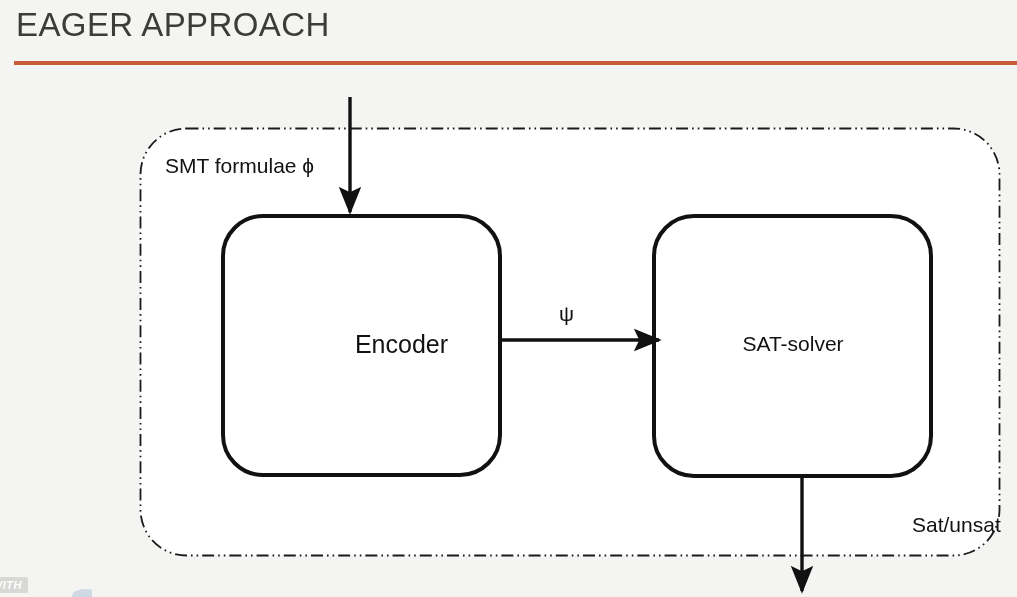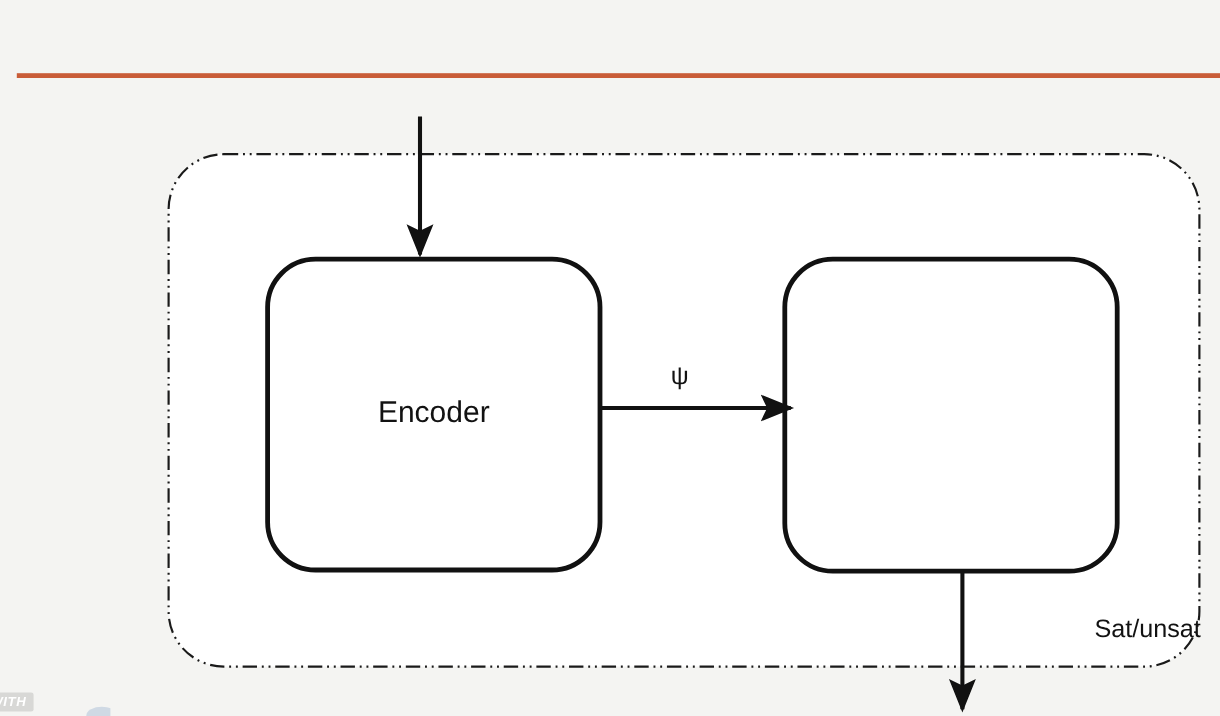--- a/index.html
+++ b/index.html
@@ -66,20 +66,21 @@
     left: 165px;
     top: 88px;
     font-size: 21px;
   }
   #label-encoder {
     left: 222px;
     top: 264px;
     width: 279px;
     text-align: center;
     font-size: 25px;
+    padding-left: 40px;
   }
   #label-sat-solver {
     left: 653px;
     top: 266px;
     width: 280px;
     text-align: center;
     font-size: 21px;
   }
   #label-psi {
     left: 500px;
@@ -126,20 +127,21 @@
     width: 26px;
     height: 14px;
     border-radius: 50%;
     background: #cfd9e4;
   }
 </style>
 </head>
 <body>
 
 <div id="slide-header">
+  <div id="slide-title">EAGER APPROACH</div>
   <div id="title-rule"></div>
 </div>
 
 <div id="diagram-canvas">
 
   <svg id="diagram-svg" width="1017" height="531" viewBox="0 0 1017 531">
 
     <defs>
       <marker id="arrowhead" markerWidth="9" markerHeight="9" refX="7.4" refY="3.6" orient="auto" markerUnits="strokeWidth">
         <path d="M0,0.3 L8.2,3.6 L0,6.9 L1.6,3.6 Z" fill="#111111"></path>
@@ -152,23 +154,25 @@
 
     <rect x="223" y="150" width="277" height="259" rx="40" ry="40" fill="#ffffff" stroke="#111111" stroke-width="4"></rect>
 
     <rect x="654" y="150" width="277" height="260" rx="40" ry="40" fill="#ffffff" stroke="#111111" stroke-width="4"></rect>
 
     <line x1="500" y1="274" x2="659" y2="274" stroke="#111111" stroke-width="3.4" marker-end="url(#arrowhead)"></line>
 
     <line x1="802" y1="410" x2="802" y2="525" stroke="#111111" stroke-width="3.4" marker-end="url(#arrowhead)"></line>
   </svg>
 
+  <div class="diagram-label" id="label-smt-formulae">SMT formulae ϕ</div>
 
   <div class="diagram-label" id="label-encoder">Encoder</div>
 
+  <div class="diagram-label" id="label-sat-solver">SAT-solver</div>
 
   <div class="diagram-label" id="label-psi">ψ</div>
 
   <div class="diagram-label" id="label-sat-unsat">Sat/unsat</div>
 </div>
 
 <div id="watermark">
   <div id="watermark-badge">ED WITH</div>
   <div id="watermark-dot"></div>
 </div>

